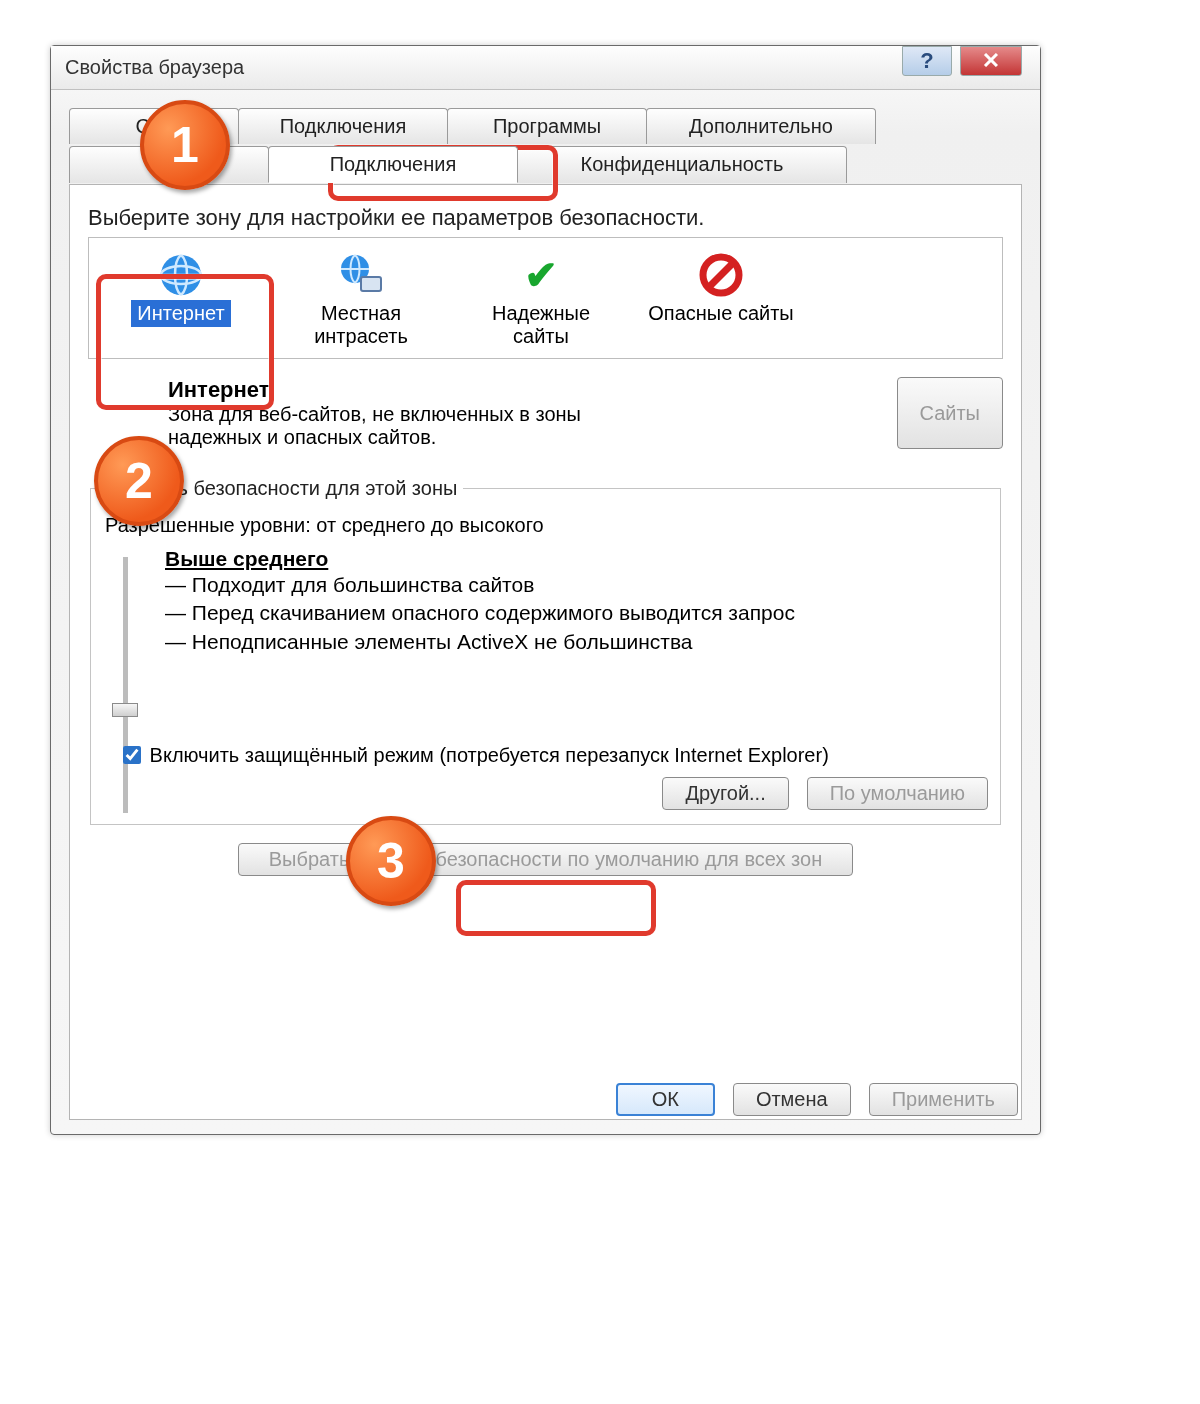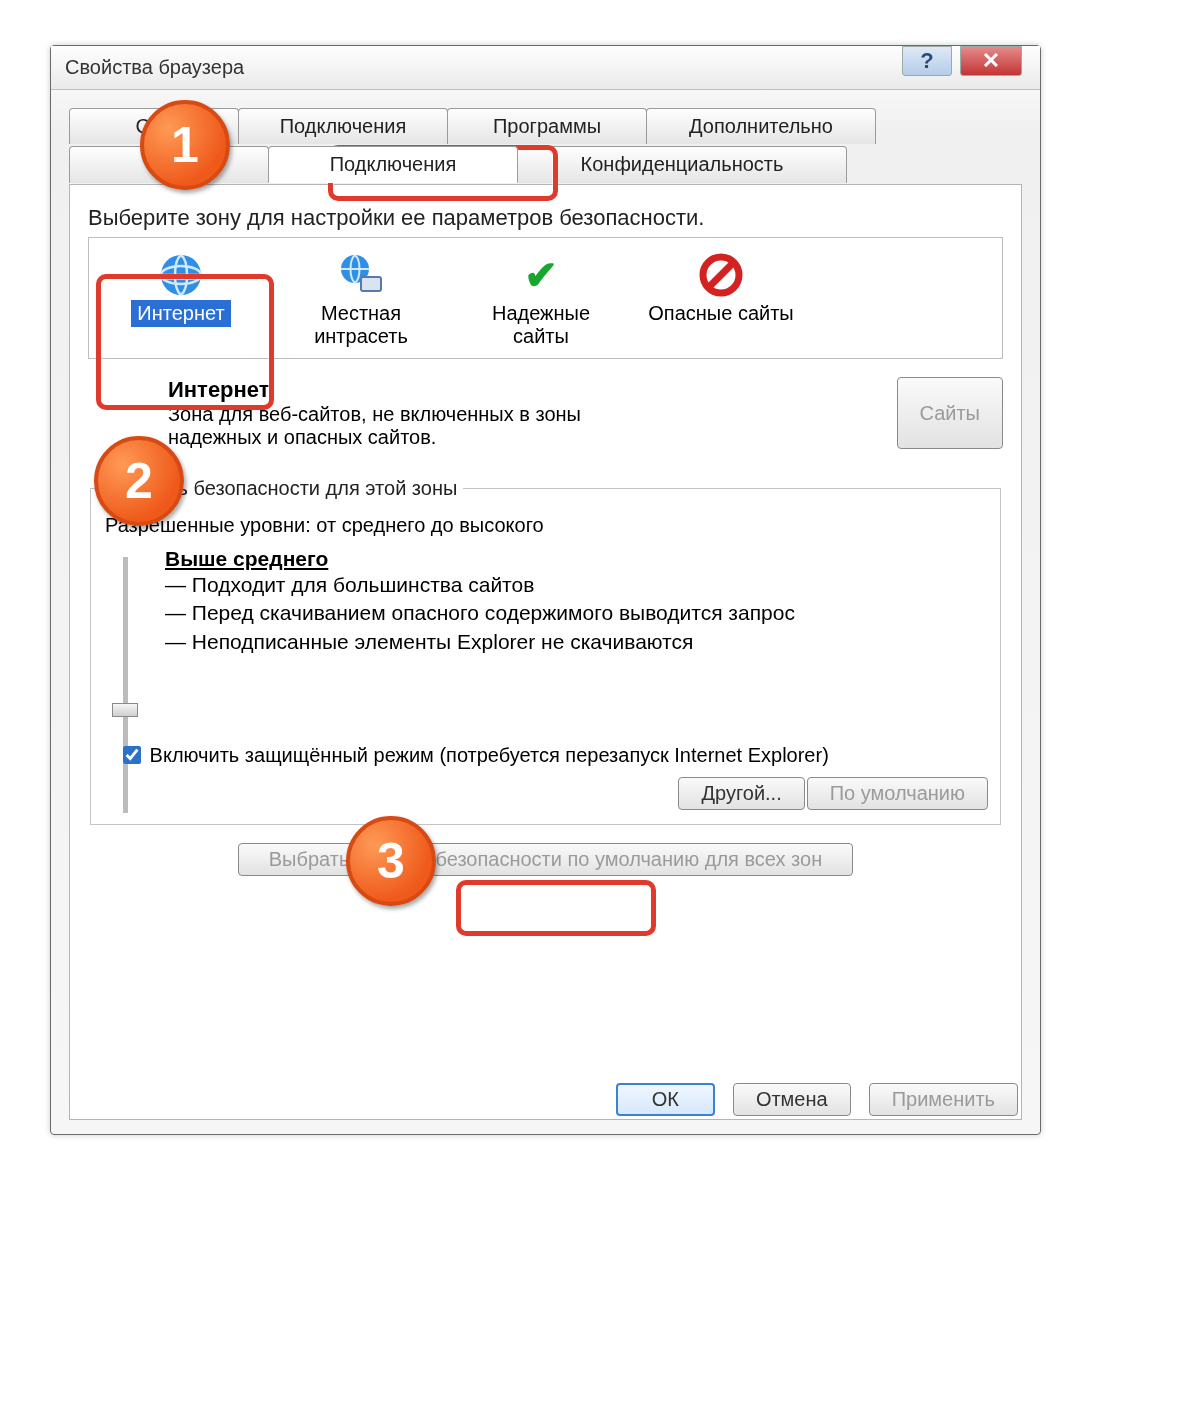--- a/index.html
+++ b/index.html
@@ -142,21 +142,21 @@
   .slider .track { width:5px; flex:1; background:#bcbcbc; }
   .slider .thumb {
     width:26px; height:14px; background:linear-gradient(#f6f6f6,#cfcfcf);
     border:1px solid #8a8a8a; margin-top:-110px;
   }
   .level-text { flex:1;}
   .level-name { font-weight:bold; font-size:21px;text-decoration:underline;}
   .level-bullets { font-size:21px; line-height:1.35; }
   .prot-mode-row { margin-top:16px; font-size:20px; padding-left:14px;}
   .prot-mode-row input { width:18px; height:18px; vertical-align:-2px; accent-color:#2a72c8;}
-  .level-buttons { display:flex; justify-content:flex-end; gap:2px; margin-top:10px;}
+  .level-buttons { display:flex; justify-content:flex-end; gap:18px; margin-top:10px;}
   .reset-all-row { margin-top:18px; display:flex; justify-content:center;}
   .reset-all-row .btn { padding-left:30px; padding-right:30px;}
   .footer-btns {
     position:absolute;
     right:22px; bottom:18px;
     display:flex; gap:18px;
   }
   
   .callout-box {
     position:absolute;
@@ -262,21 +262,21 @@
       <div class="level-row">
         <div class="slider">
           <div class="track"></div>
           <div class="thumb"></div>
         </div>
         <div class="level-text">
           <div class="level-name">Выше среднего</div>
           <div class="level-bullets">
             <div>— Подходит для большинства сайтов</div>
             <div>— Перед скачиванием опасного содержимого выводится запрос</div>
-            <div>— Неподписанные элементы Explorer не скачиваются</div>
+            <div>— Неподписанные элементы ActiveX не большинства</div>
           </div>
         </div>
       </div>
       <div class="prot-mode-row">
         <input type="checkbox" checked="" style="">
         <span>Включить защищённый режим (потребуется перезапуск Internet Explorer)</span>
       </div>
       <div class="level-buttons">
         <button class="btn">Другой...</button>
         <button class="btn disabled">По умолчанию</button>

